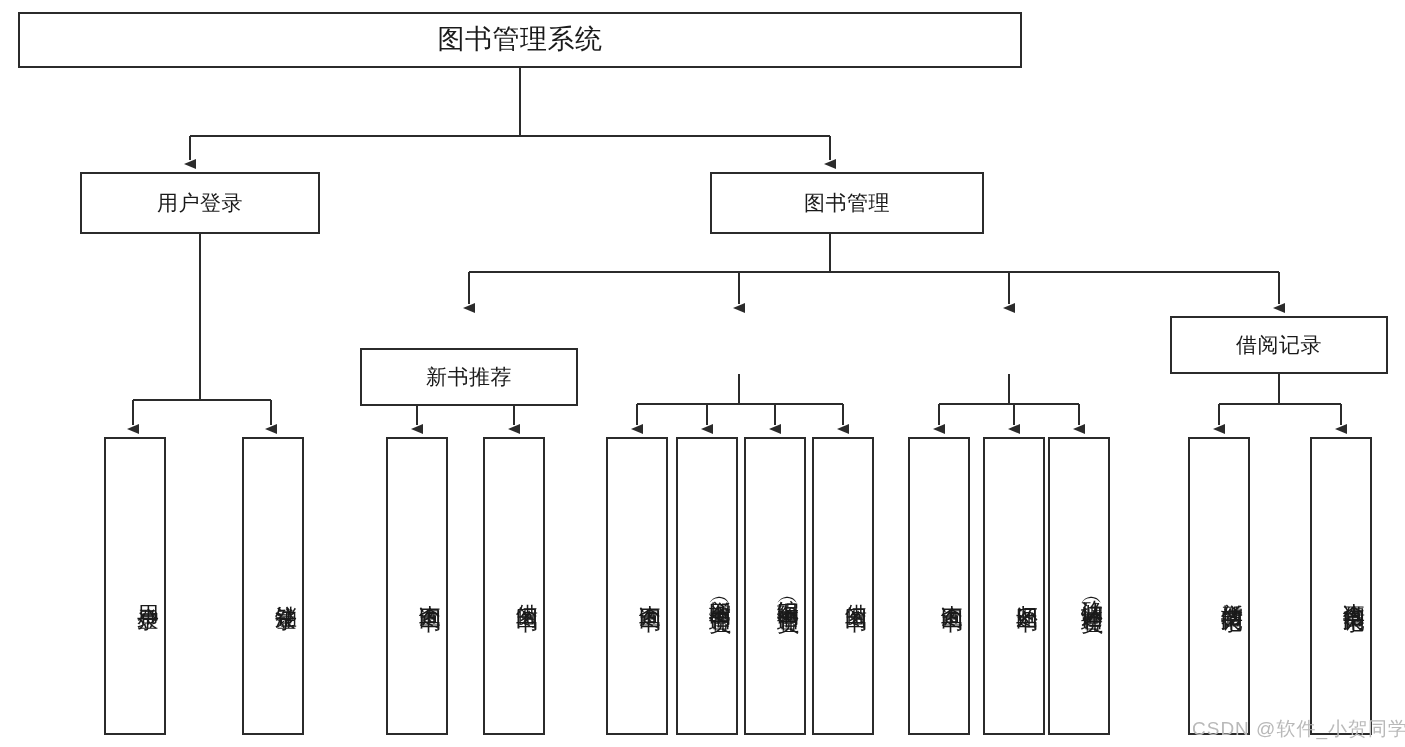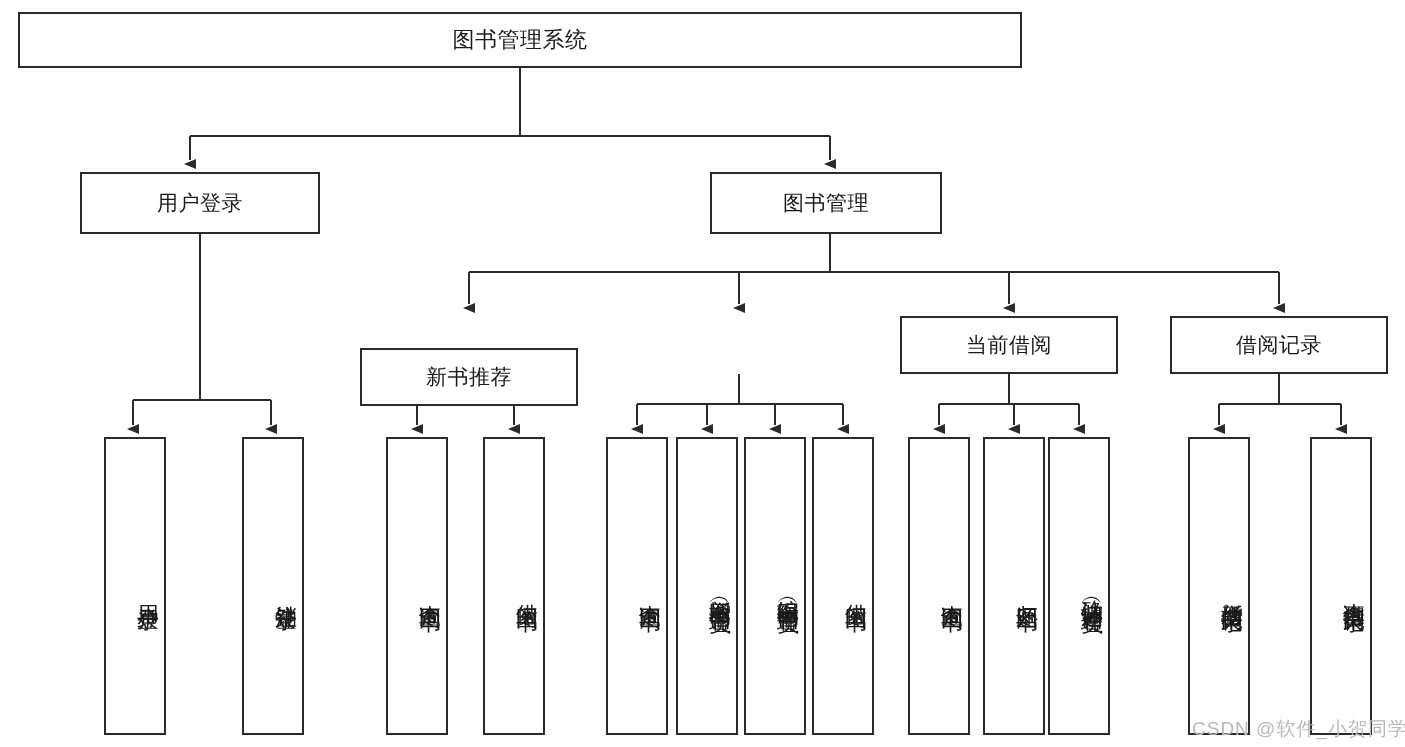--- a/index.html
+++ b/index.html
@@ -50,21 +50,21 @@
     letter-spacing: 2px;
     padding-top: 10px;
     align-items: flex-start;
     justify-content: center;
   }
   .node.v .vlabel {
     writing-mode: vertical-rl;
     text-orientation: upright;
     display: block;
   }
-  .node.root { font-size: 22px; }
+  .node.root { font-size: 27px; }
   .watermark {
     position: absolute;
     color: #b9b9b9;
     font-size: 19px;
     letter-spacing: 1px;
     white-space: nowrap;
     user-select: none;
   }
 </style>
 </head>
@@ -122,29 +122,26 @@
     </g>
   </svg>
 
   <div class="node h root" id="node-root" style="left: 18px; top: 12px; width: 1004px; height: 56px;">
     <span>图书管理系统</span>
   </div>
 
   <div class="node h" id="node-l2-0" style="left: 80px; top: 172px; width: 240px; height: 62px;">
     <span>用户登录</span>
   </div>
-  <div class="node h" id="node-l2-1" style="left: 710px; top: 172px; width: 232px; height: 62px;">
+  <div class="node h" id="node-l2-1" style="left: 710px; top: 172px; width: 274px; height: 62px;">
     <span>图书管理</span>
   </div>
 
   <div class="node h" id="node-l3-0" style="left: 360px; top: 316px; width: 218px; height: 58px; margin-top: 32px;">
     <span>新书推荐</span>
-  </div>
-  <div class="node h" id="node-l3-2" style="left: 900px; top: 316px; width: 218px; height: 58px;">
-    <span>当前借阅</span>
   </div>
   <div class="node h" id="node-l3-3" style="left: 1170px; top: 316px; width: 218px; height: 58px;">
     <span>借阅记录</span>
   </div>
 
   <div class="node v" id="node-leaf-0" style="left: 104px; top: 437px; width: 62px; height: 298px;">
     <span class="vlabel">用户登录</span>
   </div>
   <div class="node v" id="node-leaf-1" style="left: 242px; top: 437px; width: 62px; height: 298px;">
     <span class="vlabel">注销登录</span>

